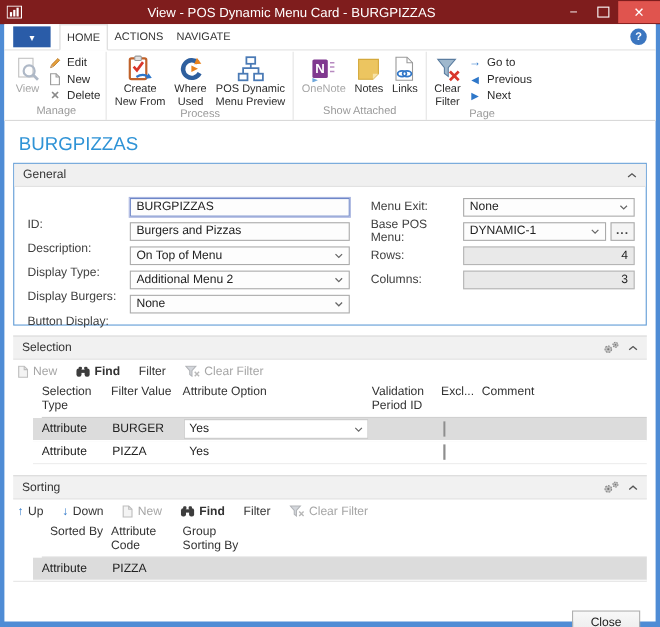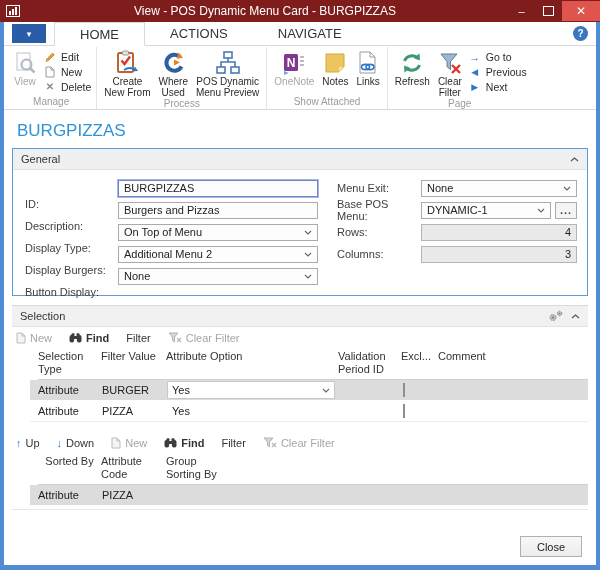--- a/index.html
+++ b/index.html
@@ -10,21 +10,21 @@
   .titlebar{height:22px;background:#7f1d1d;display:flex;align-items:center;color:#fff;flex:0 0 auto;
             margin:0 -4px;padding:0 0 0 6px;}
   .title-icon{width:16px;height:14px;display:flex;align-items:center;}
   .title-text{flex:1;text-align:center;font-size:12px;white-space:nowrap;overflow:hidden;}
   .win-btn{width:27px;height:20px;display:flex;align-items:center;justify-content:center;color:#fff;font-size:11px;}
   .win-btn.close{width:38px;background:#e0544e;font-size:12px;}
   .max-glyph{width:9px;height:8px;border:1px solid #fff;}
   
   .tabrow{height:23px;background:#fff;border-bottom:1px solid #d9d9d9;display:flex;align-items:stretch;flex:0 0 auto;}
   .appmenu{width:34px;height:19px;margin:2px 8px 1px 8px;background:#2a5ca8;color:#fff;display:flex;align-items:center;justify-content:center;font-size:9px;}
-  .tab{padding:0 25px;display:flex;align-items:center;font-size:13px;color:#333;}
+  .tab{padding:0 6px;display:flex;align-items:center;font-size:10px;color:#333;}
   .tab.active{border:1px solid #d9d9d9;border-bottom:1px solid #fff;margin-bottom:-1px;background:#fff;}
   .help-btn{margin-left:auto;margin-right:8px;align-self:center;width:15px;height:15px;border-radius:50%;background:#3b76c0;color:#fff;
             display:flex;align-items:center;justify-content:center;font-size:10px;font-weight:bold;}
   
   .ribbon{height:62px;border-bottom:1px solid #d9d9d9;display:flex;padding:1px 2px 0 2px;flex:0 0 auto;background:#fff;}
   .rgroup{display:flex;flex-direction:column;padding:0 3px;}
   .rgroup + .rgroup{border-left:1px solid #e4e4e4;}
   .rbuttons{flex:1;display:flex;align-items:flex-start;}
   .rlabel{text-align:center;color:#9a9a9a;font-size:10px;padding:0 2px 2px;}
   .bigbtn{display:flex;flex-direction:column;align-items:center;padding:2px 4px 0;font-size:10px;line-height:11px;color:#2b2b2b;text-align:center;}
@@ -244,31 +244,20 @@
         </div>
       </div>
       <div class="rlabel">Show Attached</div>
     </div>
 
     <div class="rgroup">
       <div class="rbuttons">
         <div class="bigbtn">
           <span class="bicon">
             <svg width="24" height="24" viewBox="0 0 24 24">
-                <path d="M4.5 10 a8 8 0 0 1 13.5 -2.5" fill="none" stroke="#3d9970" stroke-width="3"></path>
-                <path d="M19.5 2.5 L20 9.5 L13.5 7 Z" fill="#3d9970"></path>
-                <path d="M19.5 14 a8 8 0 0 1 -13.5 2.5" fill="none" stroke="#3d9970" stroke-width="3"></path>
-                <path d="M4.5 21.5 L4 14.5 L10.5 17 Z" fill="#3d9970"></path>
-              </svg>
-          </span>
-          <span>Refresh</span>
-        </div>
-        <div class="bigbtn">
-          <span class="bicon">
-            <svg width="24" height="24" viewBox="0 0 24 24">
                 <path d="M3 3 h16 l-6.5 7.5 v8 l-3.5 -2.8 v-5.2 Z" fill="#9fb8cd" stroke="#5b7da0"></path>
                 <path d="M14 14 L22 22 M22 14 L14 22" stroke="#d9372b" stroke-width="2.4"></path>
               </svg>
           </span>
           <span>Clear</span>
           <span>Filter</span>
         </div>
         <div class="smallstack">
           <div class="smallbtn">
             <span class="sicon glyph-blue">→</span>
@@ -479,20 +468,41 @@
       <span class="tc c2">PIZZA</span>
       <span class="tc c3" style="padding-left:5px;box-sizing:border-box;">Yes</span>
       <span class="tc c4"></span>
       <span class="tc c5"><span class="checkbox"></span></span>
       <span class="tc c6"></span>
     </div>
   </div>
 
   <div style="flex:0 0 10px;"></div>
 
+  <div class="sec-header">
+    <span>Sorting</span>
+    <span class="spacer"></span>
+    <span class="sec-icons">
+      <span>
+        <svg width="16" height="12" viewBox="0 0 16 12">
+            <g stroke="#8a8a8a" fill="#c0c0c0">
+              <circle cx="5" cy="7.5" r="3" stroke-dasharray="1.6 1.1"></circle>
+              <circle cx="5" cy="7.5" r="1" fill="#777" stroke="none"></circle>
+              <circle cx="11.5" cy="3.5" r="2.3" stroke-dasharray="1.3 1"></circle>
+              <circle cx="11.5" cy="3.5" r="0.8" fill="#777" stroke="none"></circle>
+            </g>
+          </svg>
+      </span>
+      <span>
+        <svg width="9" height="5" viewBox="0 0 9 5">
+            <path d="M1 4 L4.5 1 L8 4" stroke="#555" fill="none" stroke-width="1.2"></path>
+          </svg>
+      </span>
+    </span>
+  </div>
   <div class="toolbar">
     <span class="tbtn">
       <span class="glyph-blue" style="font-weight:bold;">↑</span>
       <span>Up</span>
     </span>
     <span class="tbtn">
       <span class="glyph-blue" style="font-weight:bold;">↓</span>
       <span>Down</span>
     </span>
     <span class="tbtn disabled">

